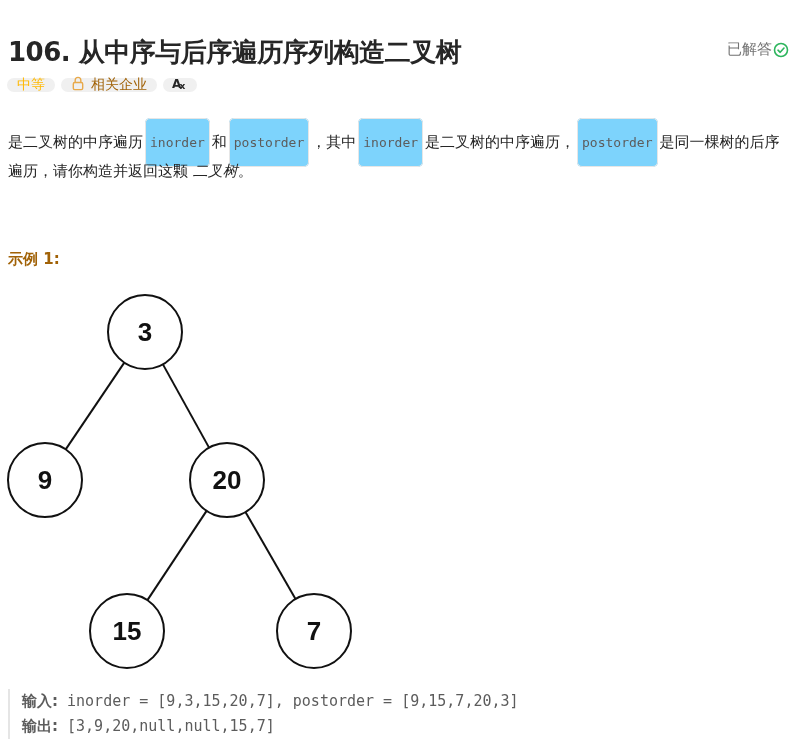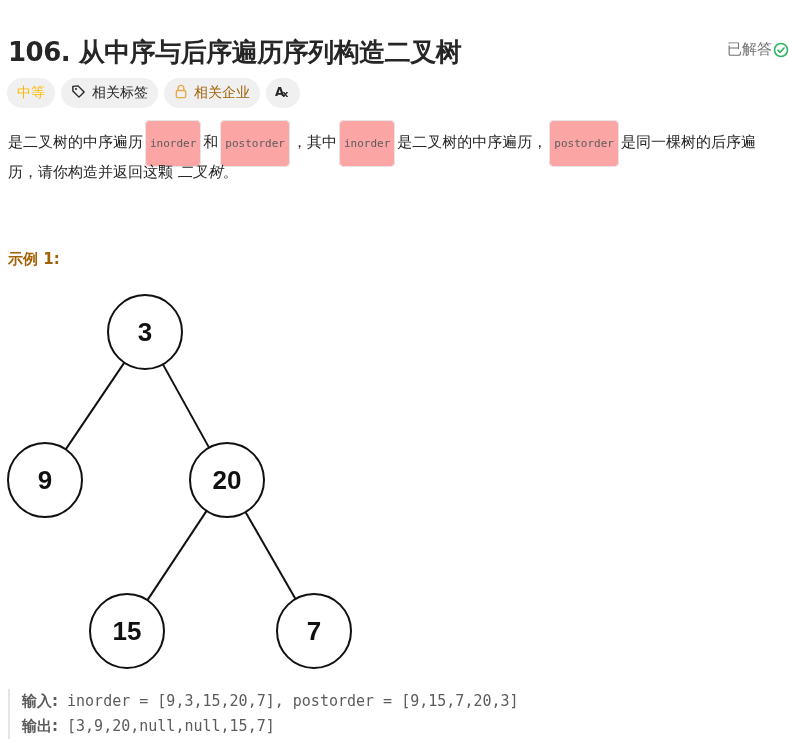--- a/index.html
+++ b/index.html
@@ -45,21 +45,21 @@
     }
     .solved svg { display: block; }
     .tags {
       position: absolute;
       left: 7px;
       top: 78px;
       display: flex;
       gap: 6px;
     }
     .tag {
-      height: 30px;
+      height: 14px;
       border-radius: 15px;
       background: #f0f0f0;
       padding: 0 10px;
       display: flex;
       align-items: center;
       gap: 6px;
       font-size: 14px;
       color: #262626;
       cursor: pointer;
     }
@@ -70,23 +70,23 @@
       position: absolute;
       left: 8px;
       top: 128px;
       width: 775px;
       font-size: 15px;
       line-height: 29px;
       color: #262626;
     }
     code.inline {
       font-family: "DejaVu Sans Mono", "Liberation Mono", monospace;
-      font-size: 11px;
+      font-size: 13px;
       color: #5c5c5c;
-      background: #fca5a5;
+      background: #7dd3fc;
       border: 1px solid #e6e6e6;
       border-radius: 5px;
       padding: 16px 4px;
       margin: 0 2px;
     }
     .example-title {
       position: absolute;
       left: 8px;
       top: 250px;
       font-size: 15px;
@@ -130,29 +130,20 @@
         <path d="M5 8.2 L7.2 10.3 L11 6" fill="none" stroke="#2db55d" stroke-width="1.6" stroke-linecap="round" stroke-linejoin="round"></path>
       </svg>
     </span>
   </div>
 </div>
 
 <div class="tags">
   <div class="tag difficulty">
     <span>中等</span>
   </div>
-  <div class="tag">
-    <span>
-      <svg width="15" height="15" viewBox="0 0 16 16">
-        <path d="M2 2.5 L7.5 2 L14 8.5 L8.5 14 L2 7.5 Z" fill="none" stroke="#262626" stroke-width="1.5" stroke-linejoin="round"></path>
-        <circle cx="5.3" cy="5.3" r="1.1" fill="#262626"></circle>
-      </svg>
-    </span>
-    <span>相关标签</span>
-  </div>
   <div class="tag company">
     <span>
       <svg width="14" height="15" viewBox="0 0 14 16">
         <path d="M4 7 V4.5 a3 3 0 0 1 6 0 V7" fill="none" stroke="#e8a94a" stroke-width="1.5"></path>
         <rect x="2" y="7" width="10" height="7.5" rx="1.5" fill="none" stroke="#e8a94a" stroke-width="1.5"></rect>
       </svg>
     </span>
     <span>相关企业</span>
   </div>
   <div class="tag translate">

